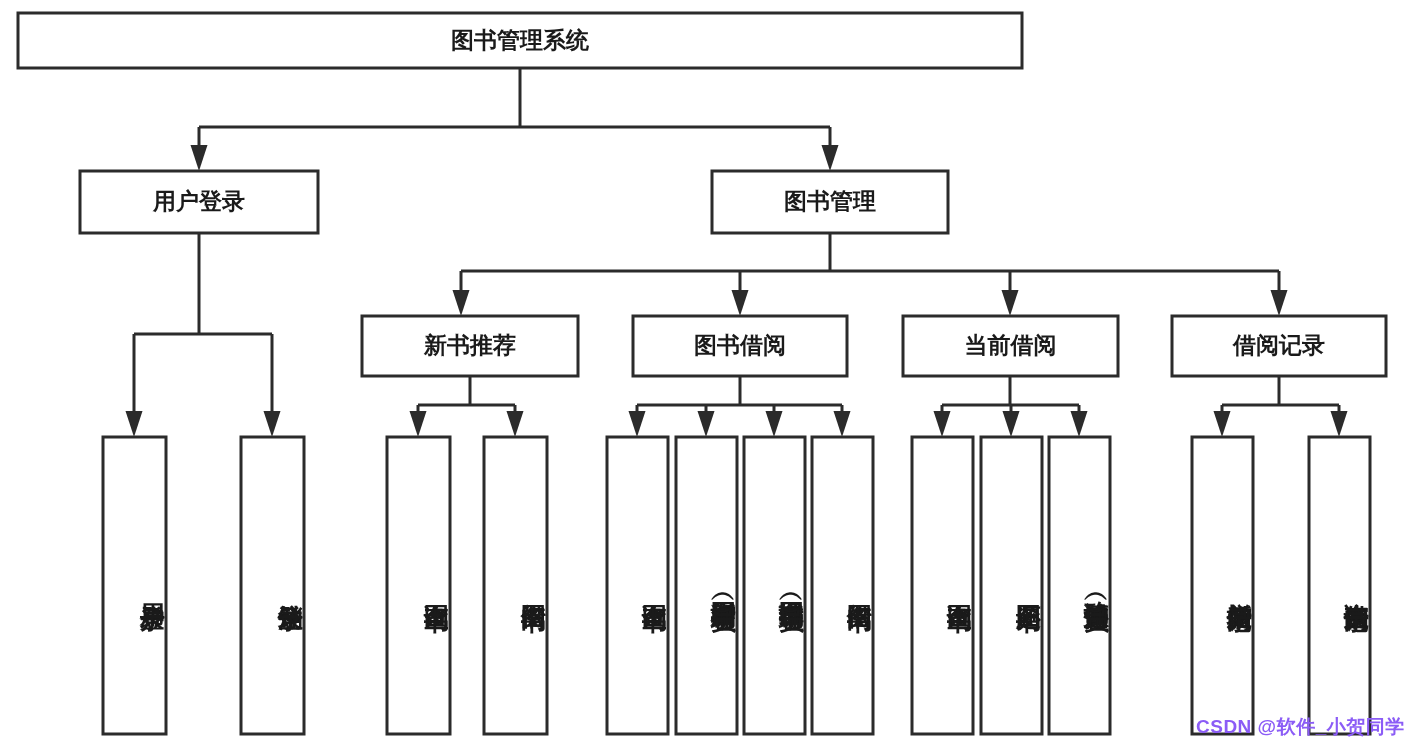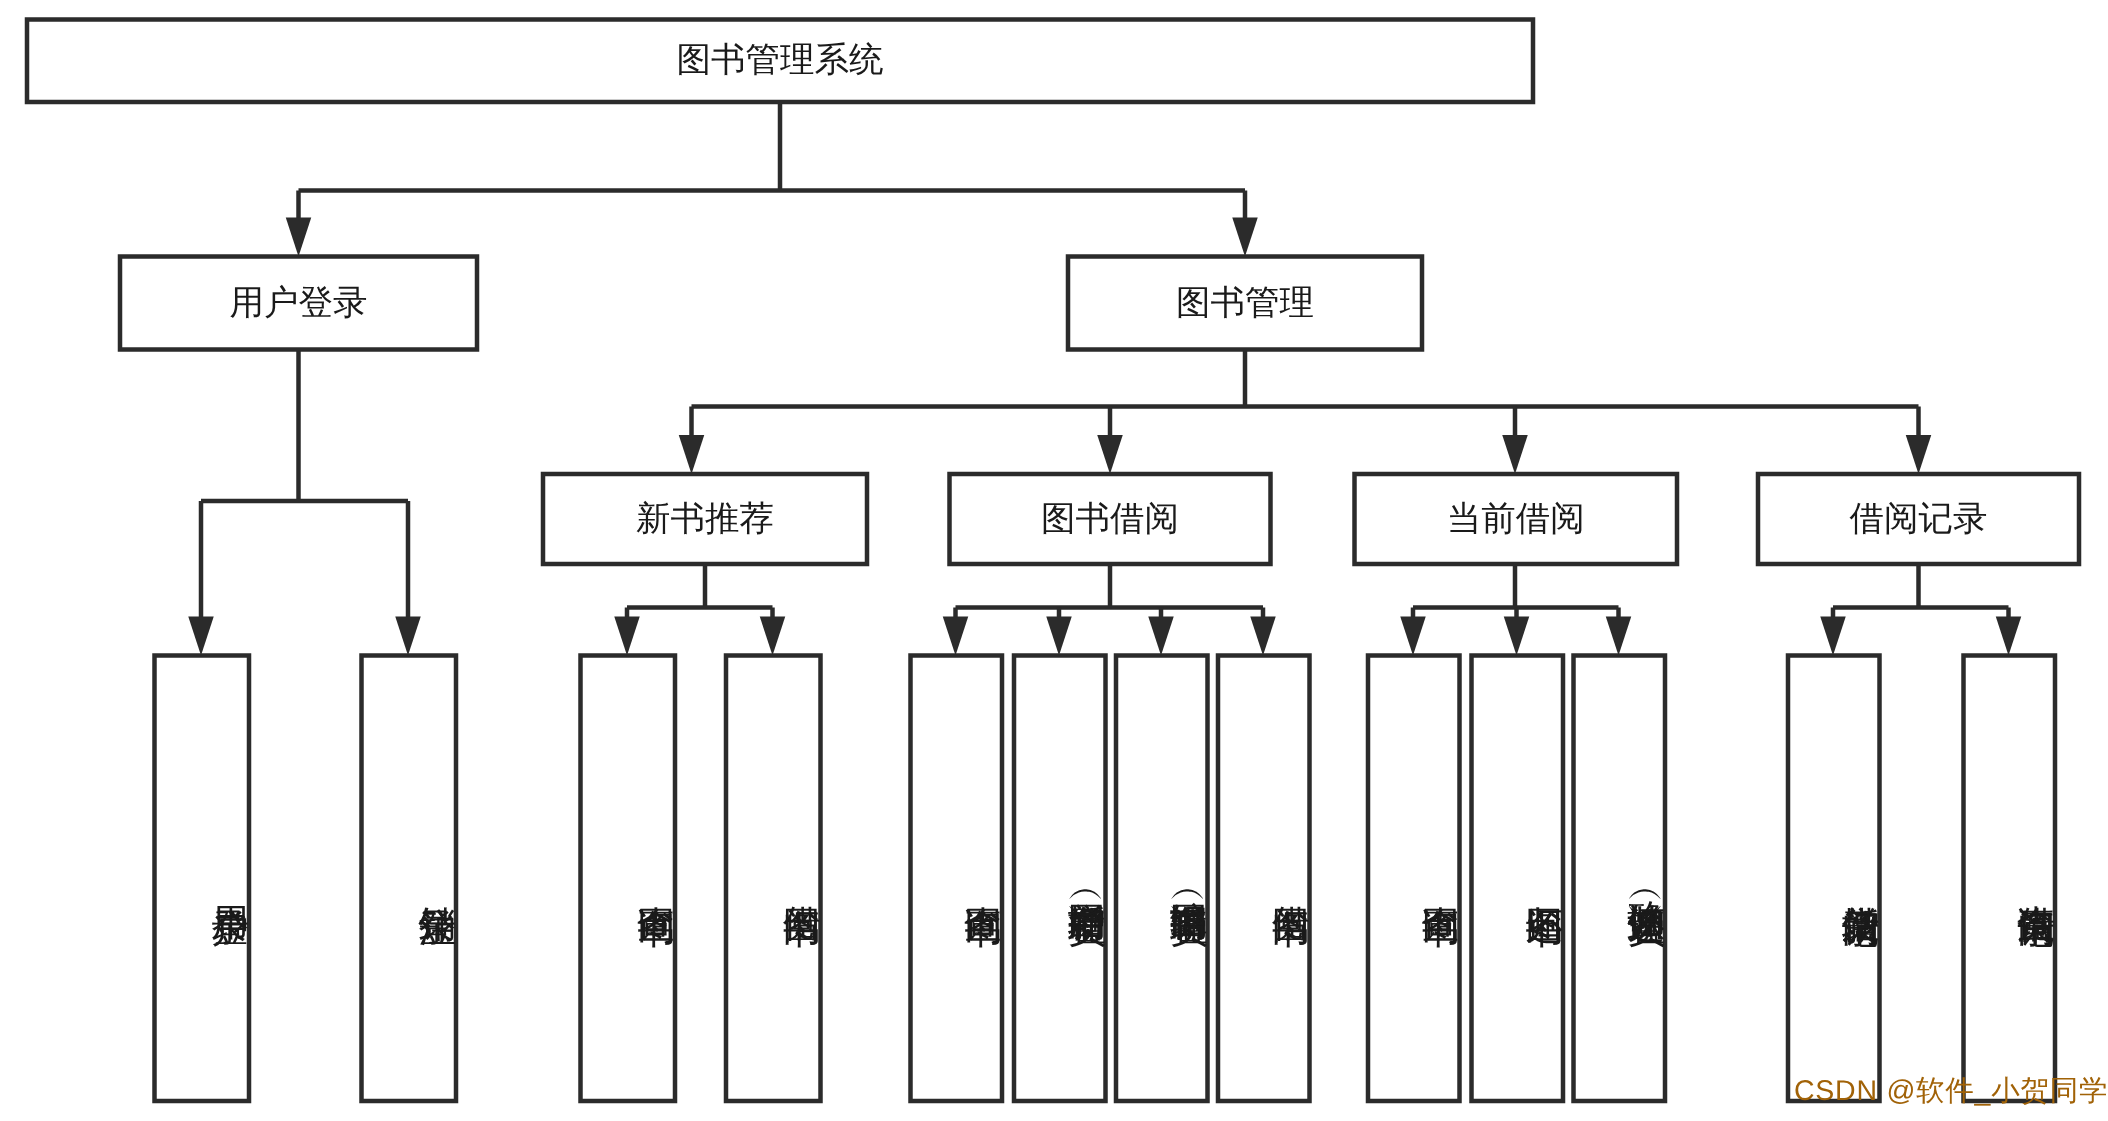--- a/index.html
+++ b/index.html
@@ -12,20 +12,21 @@
     width: 1405px;
     height: 747px;
     font-family: "Liberation Sans", "DejaVu Sans", sans-serif;
     overflow: hidden;
   }
   #diagram-root {
     position: relative;
     width: 1405px;
     height: 589px;
     background: #ffffff;
+    font-weight: bold;
   }
   svg.diagram-canvas {
     position: absolute;
     left: 0;
     top: 0;
     width: 1405px;
     height: 747px;
     display: block;
   }
   .node-box {
@@ -215,14 +216,14 @@
       <div class="node-label-v" style="left: 1049px; top: 447px; width: 61px; height: 277px;">
         <span>确认归还（管理员）</span>
       </div>
       <div class="node-label-v" style="left: 1192px; top: 447px; width: 61px; height: 277px;">
         <span>新增借阅记录</span>
       </div>
       <div class="node-label-v" style="left: 1309px; top: 447px; width: 61px; height: 277px;">
         <span>查询借阅记录</span>
       </div>
     </div>
-  <div class="watermark" style="left: 1196px; top: 714px; color: #a16207;">CSDN @软件_小贺同学</div>
+  <div class="watermark" style="left: 1196px; top: 714px; color: #8b5cf6;">CSDN @软件_小贺同学</div>
 </div>
 
 </body></html>

